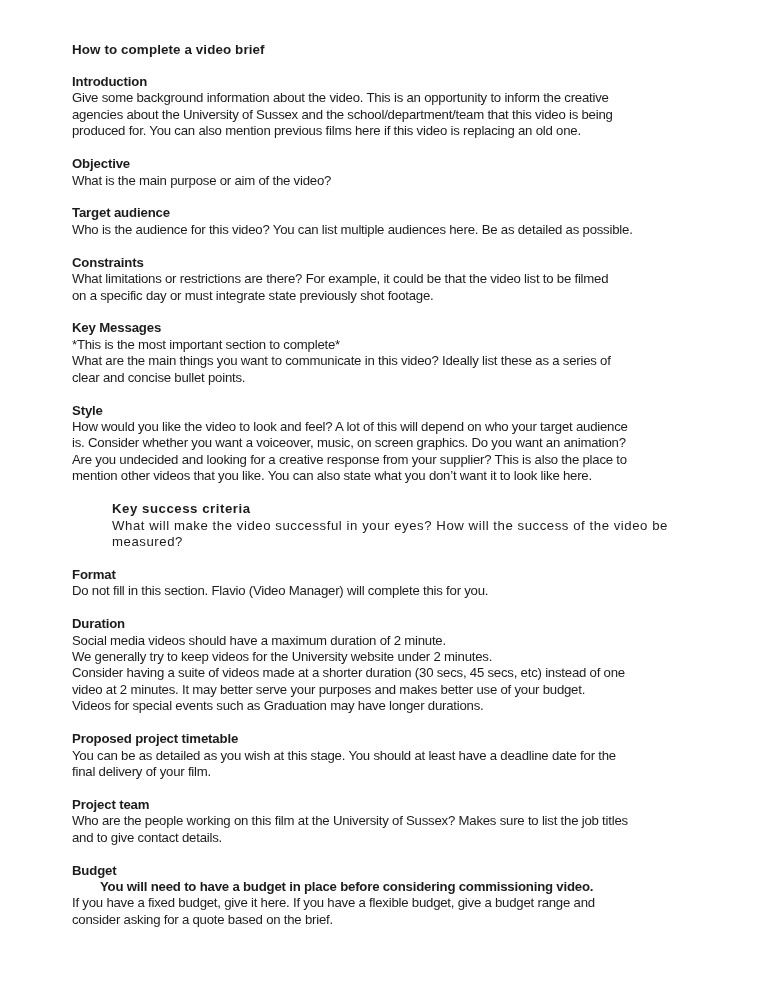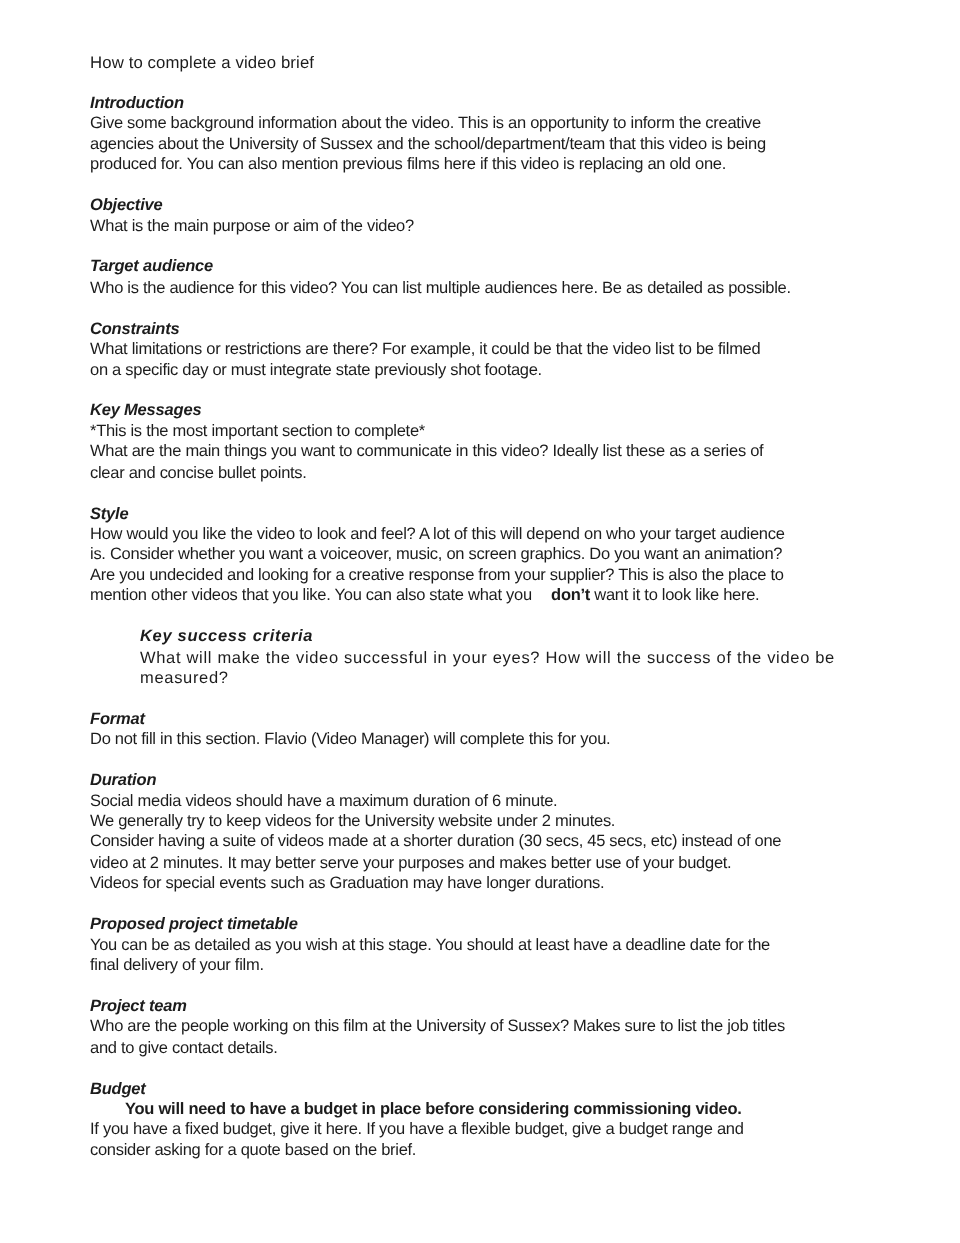--- a/index.html
+++ b/index.html
@@ -15,49 +15,48 @@
       font-family: "Liberation Sans", sans-serif;
       color: #1c1c1c;
     }
     .page {
       position: absolute;
       left: 72px;
       top: 42px;
       width: 640px;
     }
     .doc-title {
-      font-weight: normal;
+      font-weight: bold;
       font-size: 13.4px;
       line-height: 16px;
       margin: 0 0 16px 0;
       letter-spacing: 0.1px;
     }
     .section {
       margin: 0 0 16.5px 0;
     }
     .heading {
       font-weight: bold;
       font-size: 13.2px;
       line-height: 16.4px;
       letter-spacing: -0.15px;
-      font-style: italic;
     }
     .para {
       font-size: 13.2px;
       line-height: 16.4px;
       letter-spacing: -0.22px;
       white-space: normal;
     }
     .para.bold { font-weight: bold; letter-spacing: -0.2px; margin-left: 28px; }
     .line { display: block; white-space: nowrap; }
     .wide .heading, .wide .para {
       letter-spacing: 0.55px;
       padding-left: 40px;
     }
-    b.emph { font-weight: bold; margin-left: 12px; }
+    b.emph { font-weight: normal; }
   </style>
 </head>
 <body>
 
 <div class="page">
 
   <div class="doc-title">How to complete a video brief</div>
 
   <div class="section">
     <div class="heading">Introduction</div>
@@ -120,21 +119,21 @@
   <div class="section">
     <div class="heading">Format</div>
     <div class="para">
       <span class="line">Do not fill in this section. Flavio (Video Manager) will complete this for you.</span>
     </div>
   </div>
 
   <div class="section">
     <div class="heading">Duration</div>
     <div class="para">
-      <span class="line">Social media videos should have a maximum duration of 6 minute.</span>
+      <span class="line">Social media videos should have a maximum duration of 2 minute.</span>
       <span class="line">We generally try to keep videos for the University website under 2 minutes.</span>
       <span class="line">Consider having a suite of videos made at a shorter duration (30 secs, 45 secs, etc) instead of one</span>
       <span class="line">video at 2 minutes. It may better serve your purposes and makes better use of your budget.</span>
       <span class="line">Videos for special events such as Graduation may have longer durations.</span>
     </div>
   </div>
 
   <div class="section">
     <div class="heading">Proposed project timetable</div>
     <div class="para">

